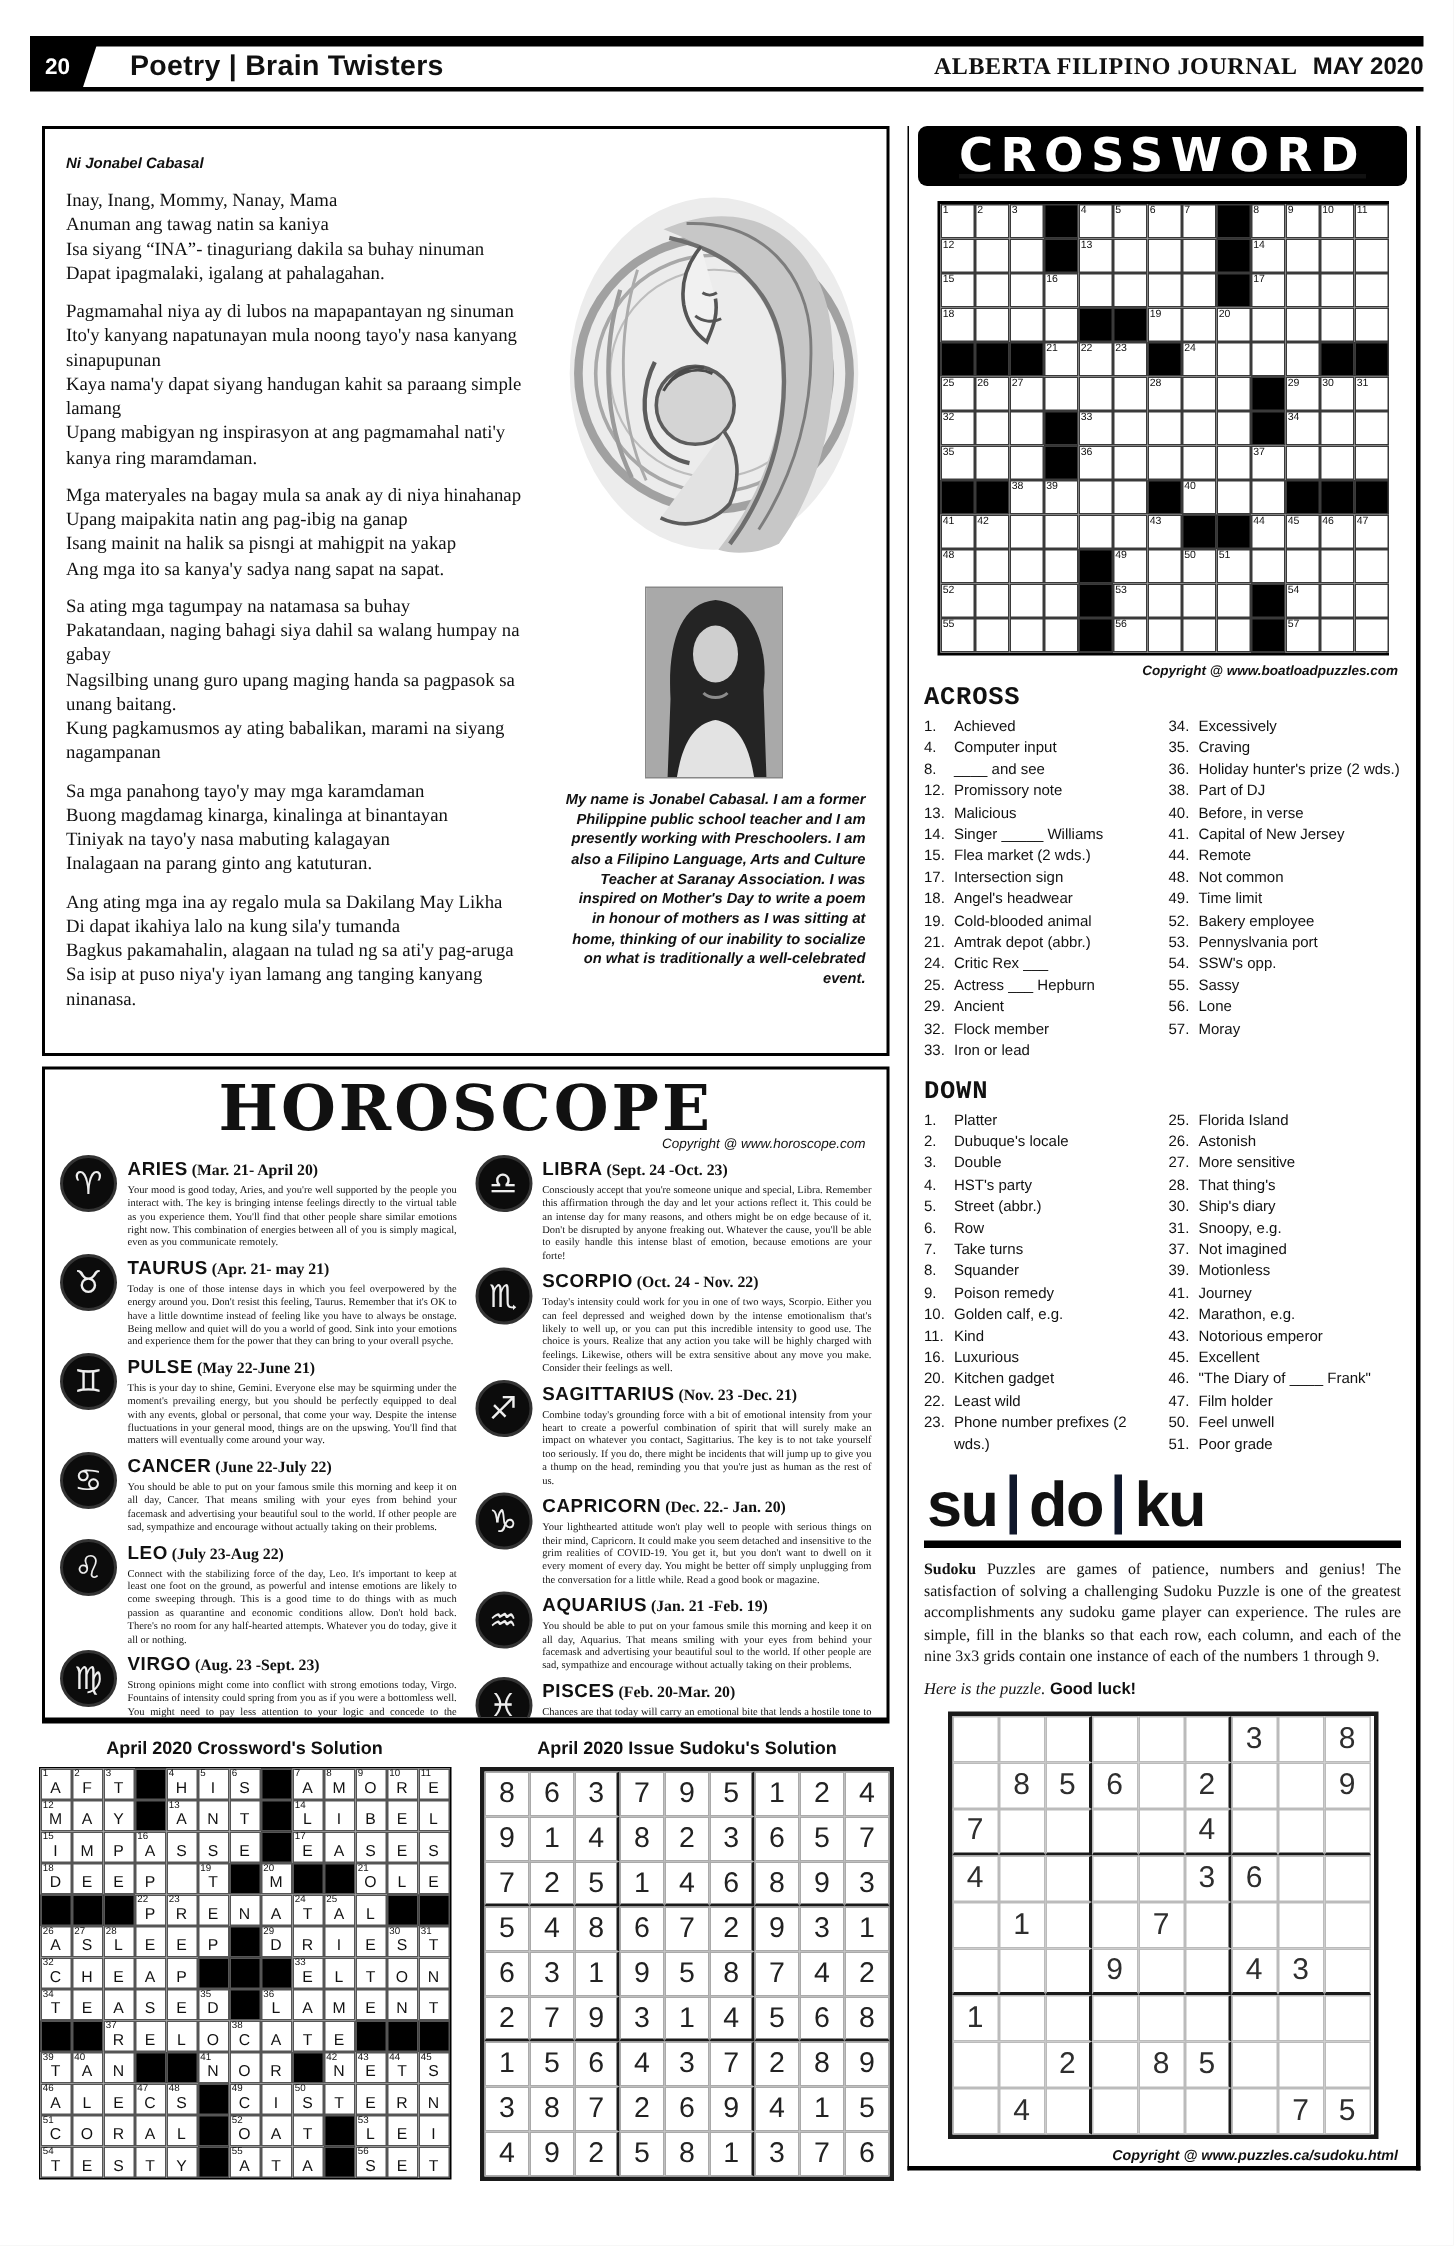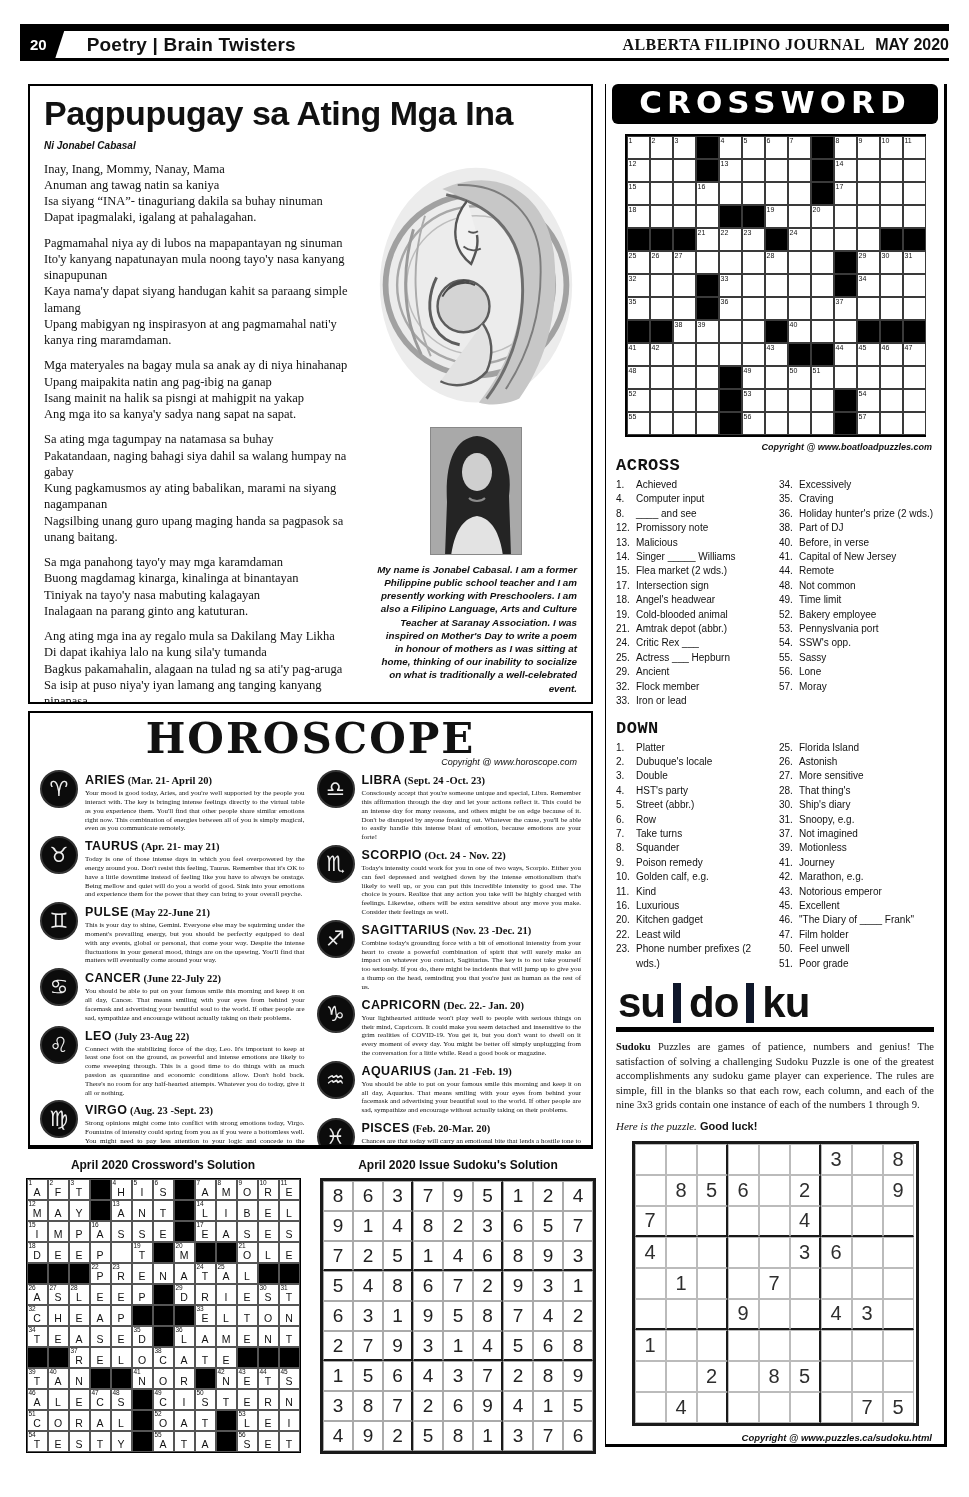--- a/index.html
+++ b/index.html
@@ -35,40 +35,40 @@
   .horo-grid { display:flex; gap:12px; }
   .horo-col { flex:1; }
   .horo-entry { display:flex; gap:7px; margin-bottom:3px; }
   .sign-icon { width:38px; height:38px; min-width:38px; border-radius:50%; background:#0c0c0c; color:#eee; display:flex; align-items:center; justify-content:center; font-size:21px; font-family:"DejaVu Sans", sans-serif; border:2px solid #333; }
   .sign-name { font-size:12.5px; font-weight:800; letter-spacing:.4px; }
   .sign-dates { font-family:"Liberation Serif", serif; font-size:10.5px; font-weight:700; }
   .sign-text { font-family:"Liberation Serif", serif; font-size:7px; line-height:1.26; text-align:justify; margin-top:1px; }
 
   
   .right-col { position:absolute; left:605px; top:84px; width:342px; height:1363px; border-left:1px solid #000; border-right:3px solid #000; border-bottom:3px solid #000; padding:0 10px; overflow:hidden; }
-  .cw-banner { background:#000; border-radius:6px; margin:0 -4px; height:40px; display:flex; justify-content:center; }
+  .cw-banner { background:#000; border-radius:6px; margin:0 -4px; height:40px; display:flex; align-items:center; justify-content:center;text-decoration:underline; }
   .cw-banner span { color:#fff; font-weight:900; font-size:31px; letter-spacing:5px; font-family:"DejaVu Sans", sans-serif; }
 
   .cw-grid { display:grid; grid-template-columns:repeat(13,23px); width:301px; margin:10px auto 0; border:2px solid #000; }
   .cw-grid .cell { width:23px; height:23px; border:1px solid #3a3a3a; position:relative; background:#fff; }
   .cw-grid .cell.blk { background:#000; }
   .cw-grid .cn { position:absolute; top:0; left:1px; font-size:7px; }
 
   .cw-copy { text-align:right; font-size:9px; font-style:italic; font-weight:600; margin:5px 2px 4px 0; }
   .clue-head { font-family:Liberation Mono, monospace; font-size:17px; font-weight:700; letter-spacing:.5px; margin:2px 0 3px; }
   .clues { display:flex; gap:8px; }
   .clue-col { flex:1; }
   .clue { display:flex; font-size:10px; line-height:14.4px; }
   .cnum { width:20px; min-width:20px; }
   .ctxt { flex:1; }
 
   .sudoku-logo { display:flex; align-items:flex-end; margin-top:12px; }
   .sudoku-logo span { font-size:42px; font-weight:800; letter-spacing:-1px; line-height:.95; padding:0 8px;text-align:center; }
   .sudoku-logo span:first-child { padding-left:2px; }
-  .sudoku-logo span + span { border-left:8px solid #0f172a; }
+  .sudoku-logo span + span { border-left:5px solid #0f172a; }
   .sudoku-rule { height:5px; background:#000; margin:4px 0 8px; }
   .sudoku-intro { font-family:"Liberation Serif", serif; font-size:10.6px; line-height:1.38; text-align:justify; }
   .sudoku-cta { font-size:11px; margin-top:7px; }
   .sudoku-cta i { font-family:"Liberation Serif", serif; }
   .sudoku-cta b { font-weight:800; }
 
   .sd-grid { display:grid; grid-template-columns:repeat(9,31px); width:287px; margin:9px auto 0; border:3px solid #1a1a1a; background:#fff; }
   .sd-grid .cell { width:31px; height:31px; border:1px solid #bbb; display:flex; align-items:center; justify-content:center; font-size:20px; color:#2e2e2e; }
   .sd-grid .cell.br { border-right:2px solid #1a1a1a; }
   .sd-grid .cell.bb { border-bottom:2px solid #1a1a1a; }
@@ -104,21 +104,20 @@
     <div class="hdr-row">
       <div class="pageno">20</div>
       <div class="section">Poetry | Brain Twisters</div>
       <div class="hdr-spacer"></div>
       <div class="journal">ALBERTA FILIPINO JOURNAL</div>
       <div class="issue">MAY 2020</div>
     </div>
   </div>
 
   <div class="poem-box">
-    <div class="poem-title">Pagpupugay sa Ating Mga Ina</div>
     <div class="poem-byline">Ni Jonabel Cabasal</div>
     <div class="poem-flex">
       <div class="poem-text" id="poem-stanzas">
           <div class="stanza">
             <div class="pline">Inay, Inang, Mommy, Nanay, Mama</div>
             <div class="pline">Anuman ang tawag natin sa kaniya</div>
             <div class="pline">Isa siyang “INA”- tinaguriang dakila sa buhay ninuman</div>
             <div class="pline">Dapat ipagmalaki, igalang at pahalagahan.</div>
           </div>
           <div class="stanza">
@@ -129,22 +128,22 @@
           </div>
           <div class="stanza">
             <div class="pline">Mga materyales na bagay mula sa anak ay di niya hinahanap</div>
             <div class="pline">Upang maipakita natin ang pag-ibig na ganap</div>
             <div class="pline">Isang mainit na halik sa pisngi at mahigpit na yakap</div>
             <div class="pline">Ang mga ito sa kanya'y sadya nang sapat na sapat.</div>
           </div>
           <div class="stanza">
             <div class="pline">Sa ating mga tagumpay na natamasa sa buhay</div>
             <div class="pline">Pakatandaan, naging bahagi siya dahil sa walang humpay na gabay</div>
+            <div class="pline">Nagsilbing unang guro upang maging handa sa pagpasok sa unang baitang.</div>
             <div class="pline">Kung pagkamusmos ay ating babalikan, marami na siyang nagampanan</div>
-            <div class="pline">Nagsilbing unang guro upang maging handa sa pagpasok sa unang baitang.</div>
           </div>
           <div class="stanza">
             <div class="pline">Sa mga panahong tayo'y may mga karamdaman</div>
             <div class="pline">Buong magdamag kinarga, kinalinga at binantayan</div>
             <div class="pline">Tiniyak na tayo'y nasa mabuting kalagayan</div>
             <div class="pline">Inalagaan na parang ginto ang katuturan.</div>
           </div>
           <div class="stanza">
             <div class="pline">Ang ating mga ina ay regalo mula sa Dakilang May Likha</div>
             <div class="pline">Di dapat ikahiya lalo na kung sila'y tumanda</div>

